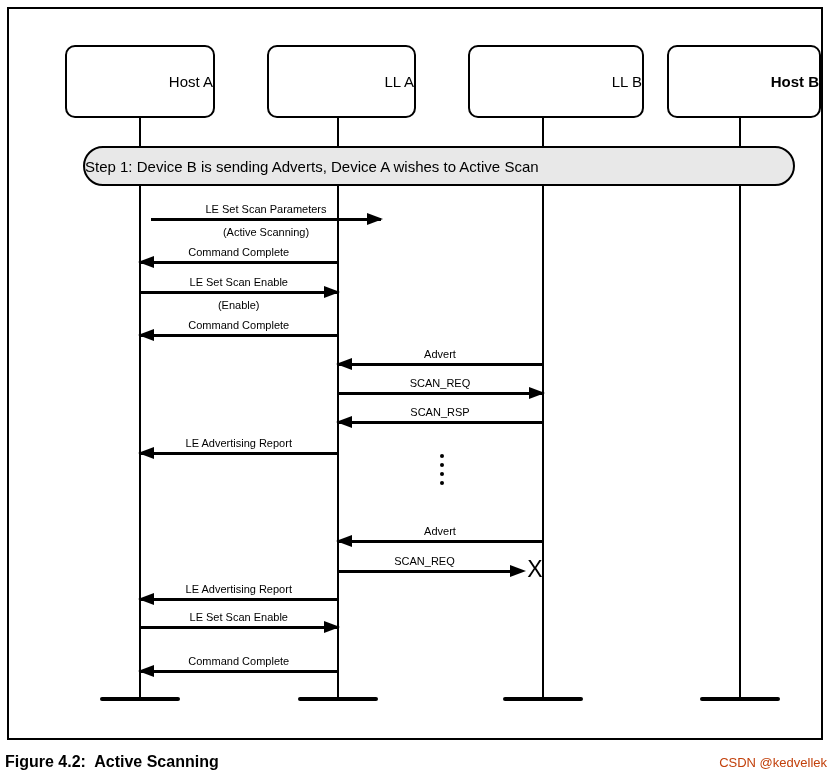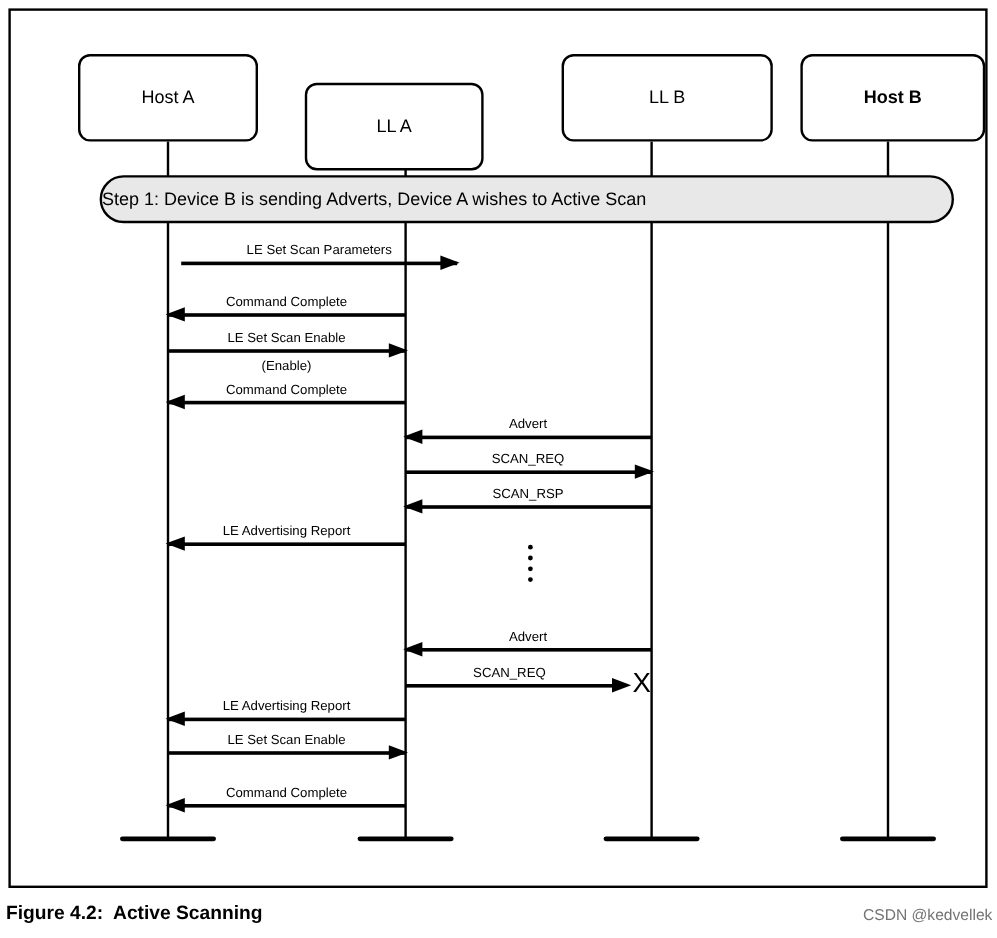--- a/index.html
+++ b/index.html
@@ -15,21 +15,21 @@
   .lifeline {
     position:absolute; top:118px; height:582px; width:2px; background:#000; z-index:1;
   }
   .endbar {
     position:absolute; top:697px; height:4px; width:80px; background:#000; z-index:1;
     border-radius:2px;
   }
   .pbox {
     position:absolute; top:45px; height:73px; background:#fff;
     border:2px solid #000; border-radius:10px; z-index:2;
-    display:flex; align-items:center; justify-content:center;
+    display:flex; align-items:center; justify-content:flex-end;
   }
   .pbox-label { font-size:15px; }
   .banner {
     position:absolute; left:83px; top:146px; width:712px; height:40px;
     background:#e8e8e8; border:2px solid #000; border-radius:20px; z-index:2;
     display:flex; align-items:center; justify-content:flex-start;
   }
   .banner-label { font-size:15px; }
   .msg { position:absolute; z-index:3; }
   .msg-label {
@@ -52,21 +52,21 @@
   .dots {
     position:absolute; left:440px; top:454px; z-index:3;
     display:flex; flex-direction:column; gap:5px; align-items:center;
   }
   .dot { width:4px; height:4px; background:#000; border-radius:50%; }
   .caption {
     position:absolute; left:5px; top:753px; font-size:16px;
     font-weight:bold; white-space:pre;
   }
   .watermark {
-    position:absolute; right:4px; top:755px; font-size:13px; color:#737373;
+    position:absolute; right:4px; top:755px; font-size:13px; color:#c2410c;
   }
 </style>
 </head>
 <body>
 
 <div class="page">
   <div class="frame"></div>
 
   <div id="lifelines">
       <div class="lifeline" style="left: 139px;"></div>
@@ -75,41 +75,42 @@
       <div class="endbar" style="left: 297.5px;"></div>
       <div class="lifeline" style="left: 541.5px;"></div>
       <div class="endbar" style="left: 502.5px;"></div>
       <div class="lifeline" style="left: 739px;"></div>
       <div class="endbar" style="left: 700px;"></div>
     </div>
   <div id="participants">
       <div class="pbox" style="left: 65px; width: 150px;">
         <div class="pbox-label">Host A</div>
       </div>
-      <div class="pbox" style="left: 254px; width: 149px; margin-top: 24px;">
+      <div class="pbox" style="left: 267px; width: 149px;">
         <div class="pbox-label">LL A</div>
       </div>
       <div class="pbox" style="left: 468px; width: 176px;">
         <div class="pbox-label">LL B</div>
       </div>
       <div class="pbox" style="left: 667px; width: 154px; font-weight: bold;">
         <div class="pbox-label">Host B</div>
       </div>
     </div>
 
   <div class="banner">
     <span class="banner-label">Step 1: Device B is sending Adverts, Device A wishes to Active Scan</span>
   </div>
 
   <div id="messages">
       <div class="msg" style="left: 151px; top: 202px; width: 230px;">
         <div class="msg-label">LE Set Scan Parameters</div>
         <div class="msg-line">
           <div class="head right"></div>
         </div>
+        <div class="msg-sublabel">(Active Scanning)</div>
       </div>
       <div class="msg" style="left: 140px; top: 245px; width: 197.5px;">
         <div class="msg-label">Command Complete</div>
         <div class="msg-line">
           <div class="head left"></div>
         </div>
       </div>
       <div class="msg" style="left: 140px; top: 275px; width: 197.5px;">
         <div class="msg-label">LE Set Scan Enable</div>
         <div class="msg-line">

